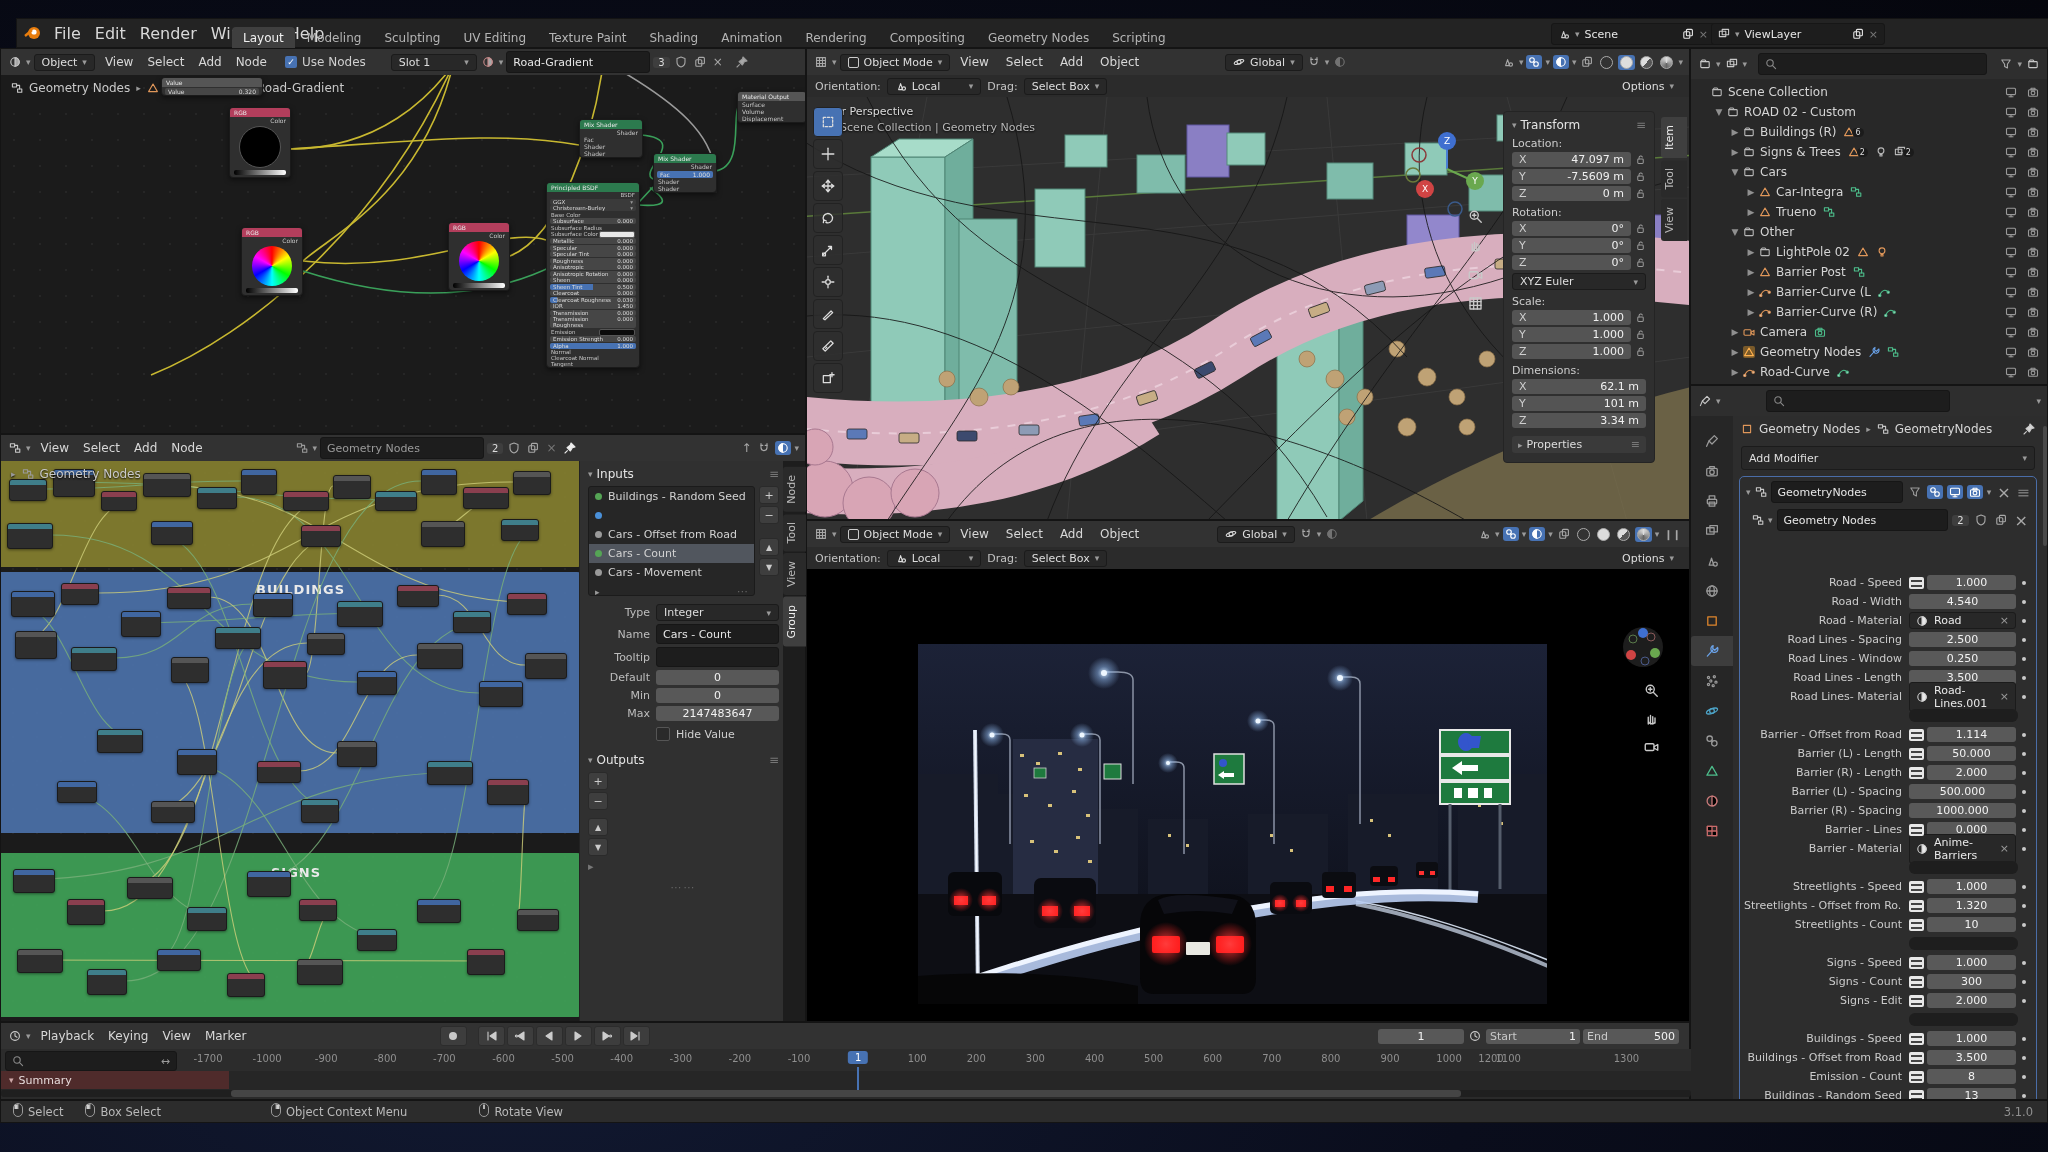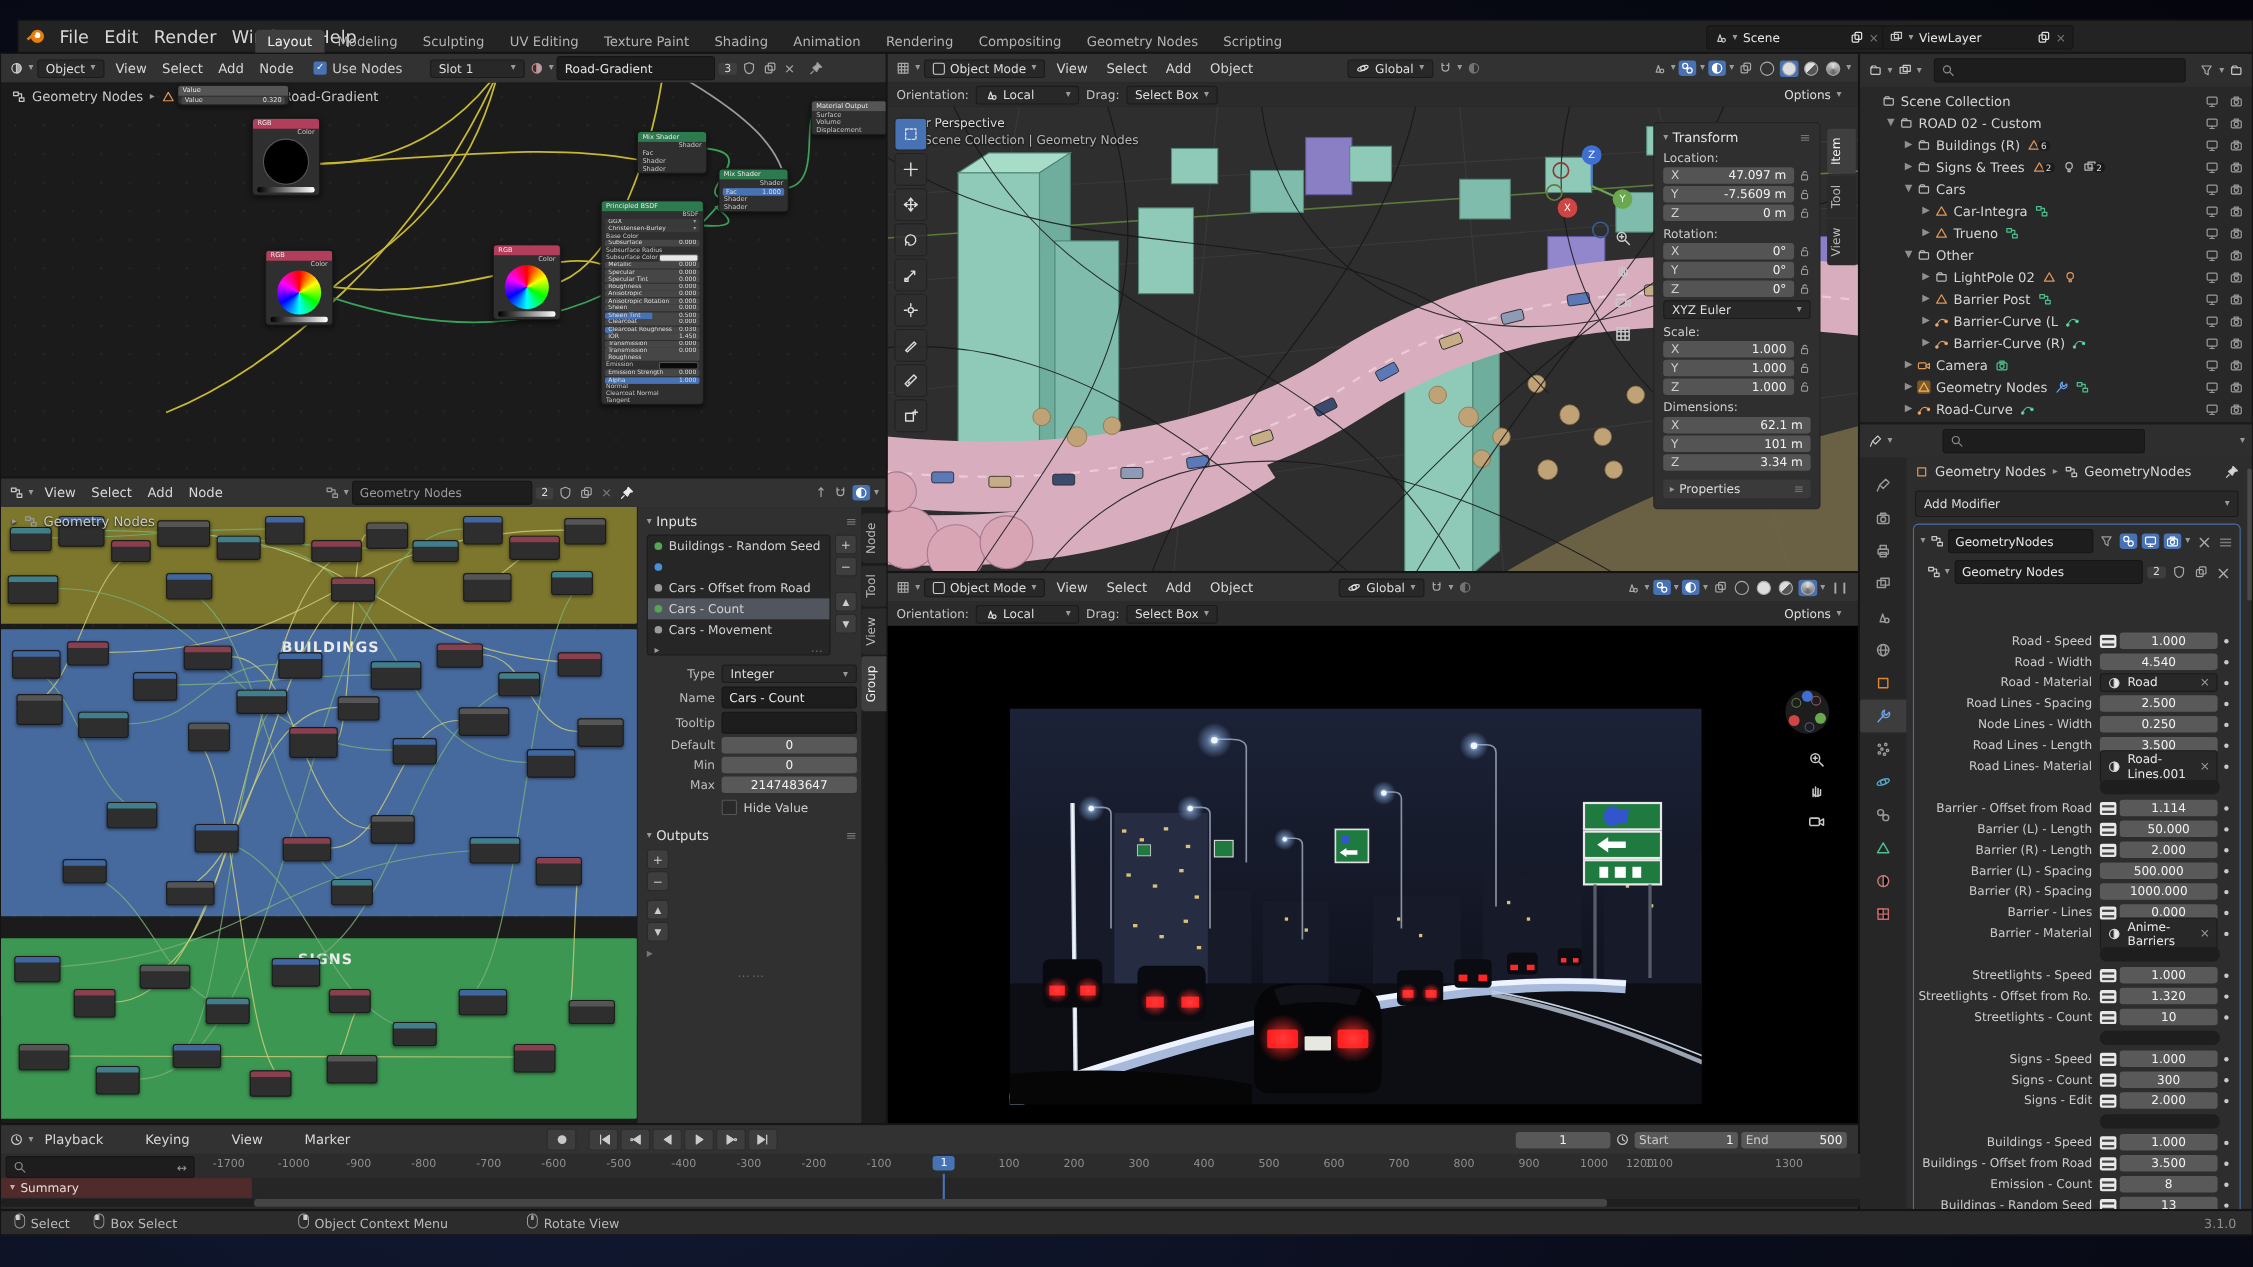--- a/index.html
+++ b/index.html
@@ -2290,21 +2290,21 @@
               </span>
               <span class="pdot"></span>
             </div>
             <div class="prow">
               <span class="plabel">Road Lines - Spacing</span>
               <span style="width: 0px;"></span>
               <span class="pfld">2.500</span>
               <span class="pdot"></span>
             </div>
             <div class="prow">
-              <span class="plabel">Node Lines - Width</span>
+              <span class="plabel">Road Lines - Window</span>
               <span style="width: 0px;"></span>
               <span class="pfld">0.250</span>
               <span class="pdot"></span>
             </div>
             <div class="prow">
               <span class="plabel">Road Lines - Length</span>
               <span style="width: 0px;"></span>
               <span class="pfld">3.500</span>
               <span class="pdot"></span>
             </div>
@@ -2462,21 +2462,21 @@
 
   <div class="area" id="timeline" style="left:0;top:1022px;width:1690px;height:78px;background:#2a2a2a;">
     <div class="hdr" style="height:26px;">
       <span class="icobtn" id="ico-clock1">
           <svg class="ico" width="12" height="12" viewBox="0 0 12 12" fill="none" stroke="#c9c9c9" stroke-width="1.1" stroke-linecap="round" stroke-linejoin="round">
             <circle cx="6" cy="6" r="4.4"></circle>
             <path d="M6 3.4 V6 L8 7.2"></path>
           </svg>
         </span>
         <span class="caret">▾</span>
-      <span id="tl-menus" style="display:flex;gap:24px;">
+      <span id="tl-menus" style="display:flex;">
           <span class="menu">Playback</span>
           <span class="menu">Keying</span>
           <span class="menu">View</span>
           <span class="menu">Marker</span>
         </span>
       <span style="flex:1;"></span>
       <span class="pbtn" style="margin-right:8px;">
           <span style="width:8px;height:8px;border-radius:50%;background:#c8c8c8;"></span>
         </span>
       <span id="tl-playback" style="display:flex;gap:2px;">

